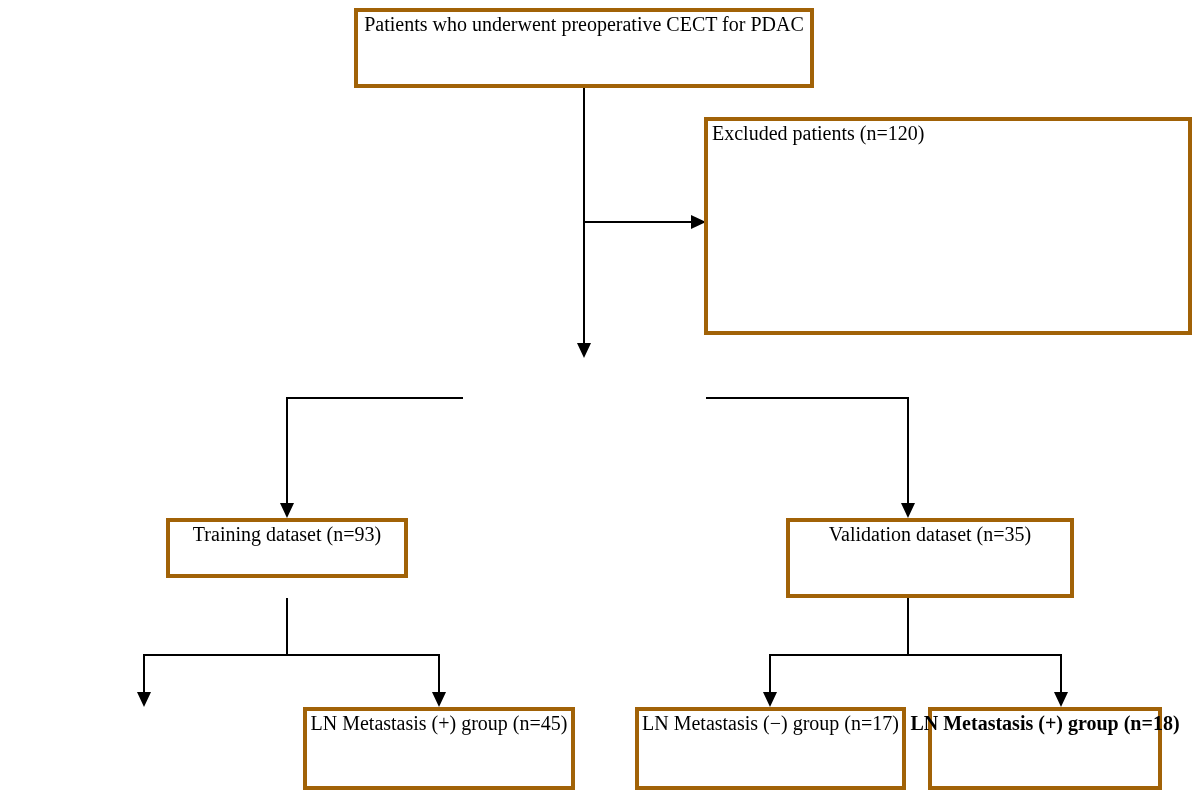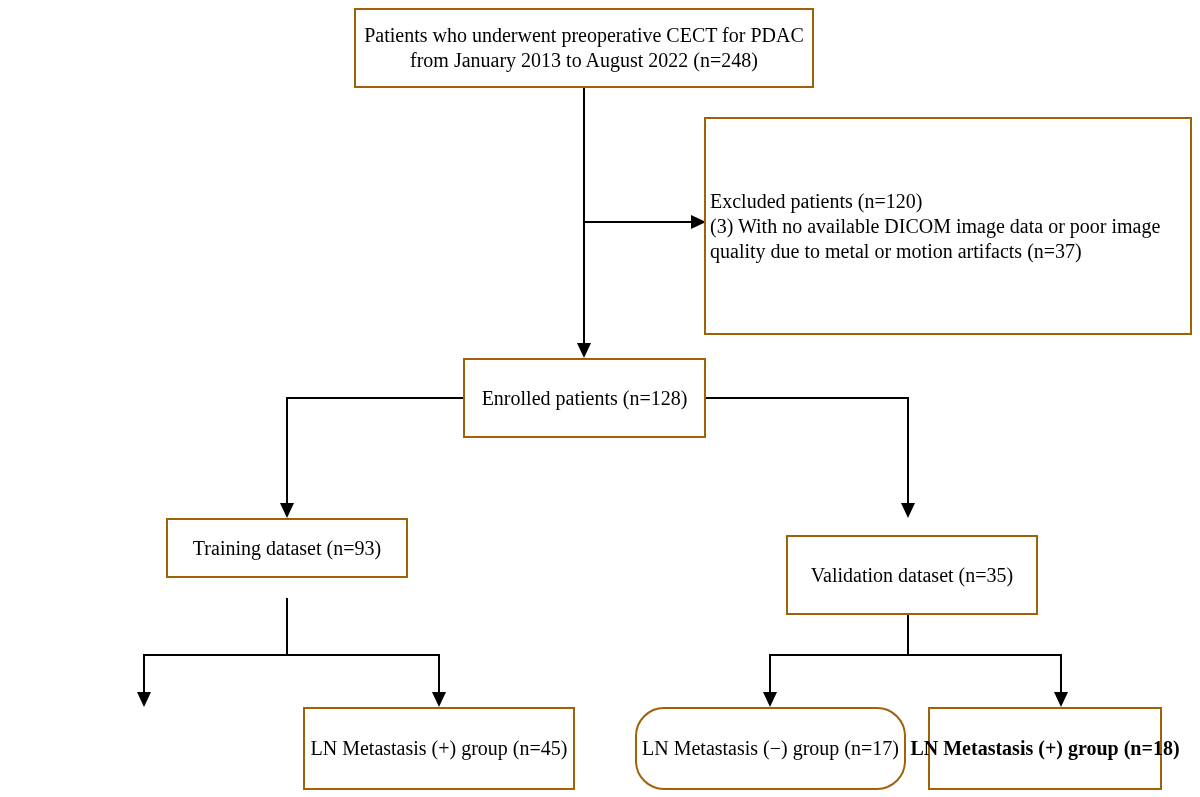--- a/index.html
+++ b/index.html
@@ -15,26 +15,26 @@
     line-height: 25px;
     overflow: hidden;
   }
   svg.connectors {
     position: absolute;
     left: 0; top: 0;
     width: 1200px; height: 797px;
   }
   .box {
     position: absolute;
-    border: 2px solid #a16207;
+    border: 4px solid #a16207;
     background: #ffffff;
     display: flex;
     flex-direction: column;
     align-items: center;
-    justify-content: center;
+    justify-content: flex-start;
     text-align: center;
   }
   .box .line { white-space: nowrap; }
   .box.multiline-left {
     align-items: stretch;
     text-align: left;
     padding: 0 4px;
   }
   .box.multiline-left .item { white-space: pre-wrap; }
 </style>
@@ -65,46 +65,41 @@
       <polygon points="908,518 901,503 915,503"></polygon>
       <polygon points="144,707 137,692 151,692"></polygon>
       <polygon points="439,707 432,692 446,692"></polygon>
       <polygon points="770,707 763,692 777,692"></polygon>
       <polygon points="1061,707 1054,692 1068,692"></polygon>
     </g>
   </svg>
 
   <div class="box" style="left:354px; top:8px; width:460px; height:80px;">
     <div class="line">Patients who underwent preoperative CECT for PDAC</div>
-    <div class="line">from January 2013 to August 2022 (n=248)</div>
   </div>
 
-  <div class="box multiline-left" style="left:704px; top:117px; width:488px; height:218px;">
+  <div class="box multiline-left" style="left:704px; top:117px; width:488px; height:218px;gap:16px;">
     <div class="item">Excluded patients (n=120)</div>
-    <div class="item">(3) With no available DICOM image data or poor image quality due to metal or motion artifacts (n=37)</div>
   </div>
 
-  <div class="box" style="left:463px; top:358px; width:243px; height:80px;">
-    <div class="line">Enrolled patients (n=128)</div>
-  </div>
 
   <div class="box" style="left:166px; top:518px; width:242px; height:60px;">
     <div class="line">Training dataset (n=93)</div>
   </div>
 
-  <div class="box" style="left:786px; top:518px; width:252px; height:80px;margin-top:17px;">
+  <div class="box" style="left:786px; top:518px; width:288px; height:80px;">
     <div class="line">Validation dataset (n=35)</div>
   </div>
 
 
   <div class="box" style="left:303px; top:707px; width:272px; height:83px;">
     <div class="line">LN Metastasis (+) group (n=45)</div>
   </div>
 
-  <div class="box" style="left:635px; top:707px; width:271px; height:83px;border-radius:29px;">
+  <div class="box" style="left:635px; top:707px; width:271px; height:83px;">
     <div class="line">LN Metastasis (−) group (n=17)</div>
   </div>
 
   <div class="box" style="left:928px; top:707px; width:234px; height:83px;font-weight:bold;">
     <div class="line">LN Metastasis (+) group (n=18)</div>
   </div>
 
 </div>
 
 </body></html>

